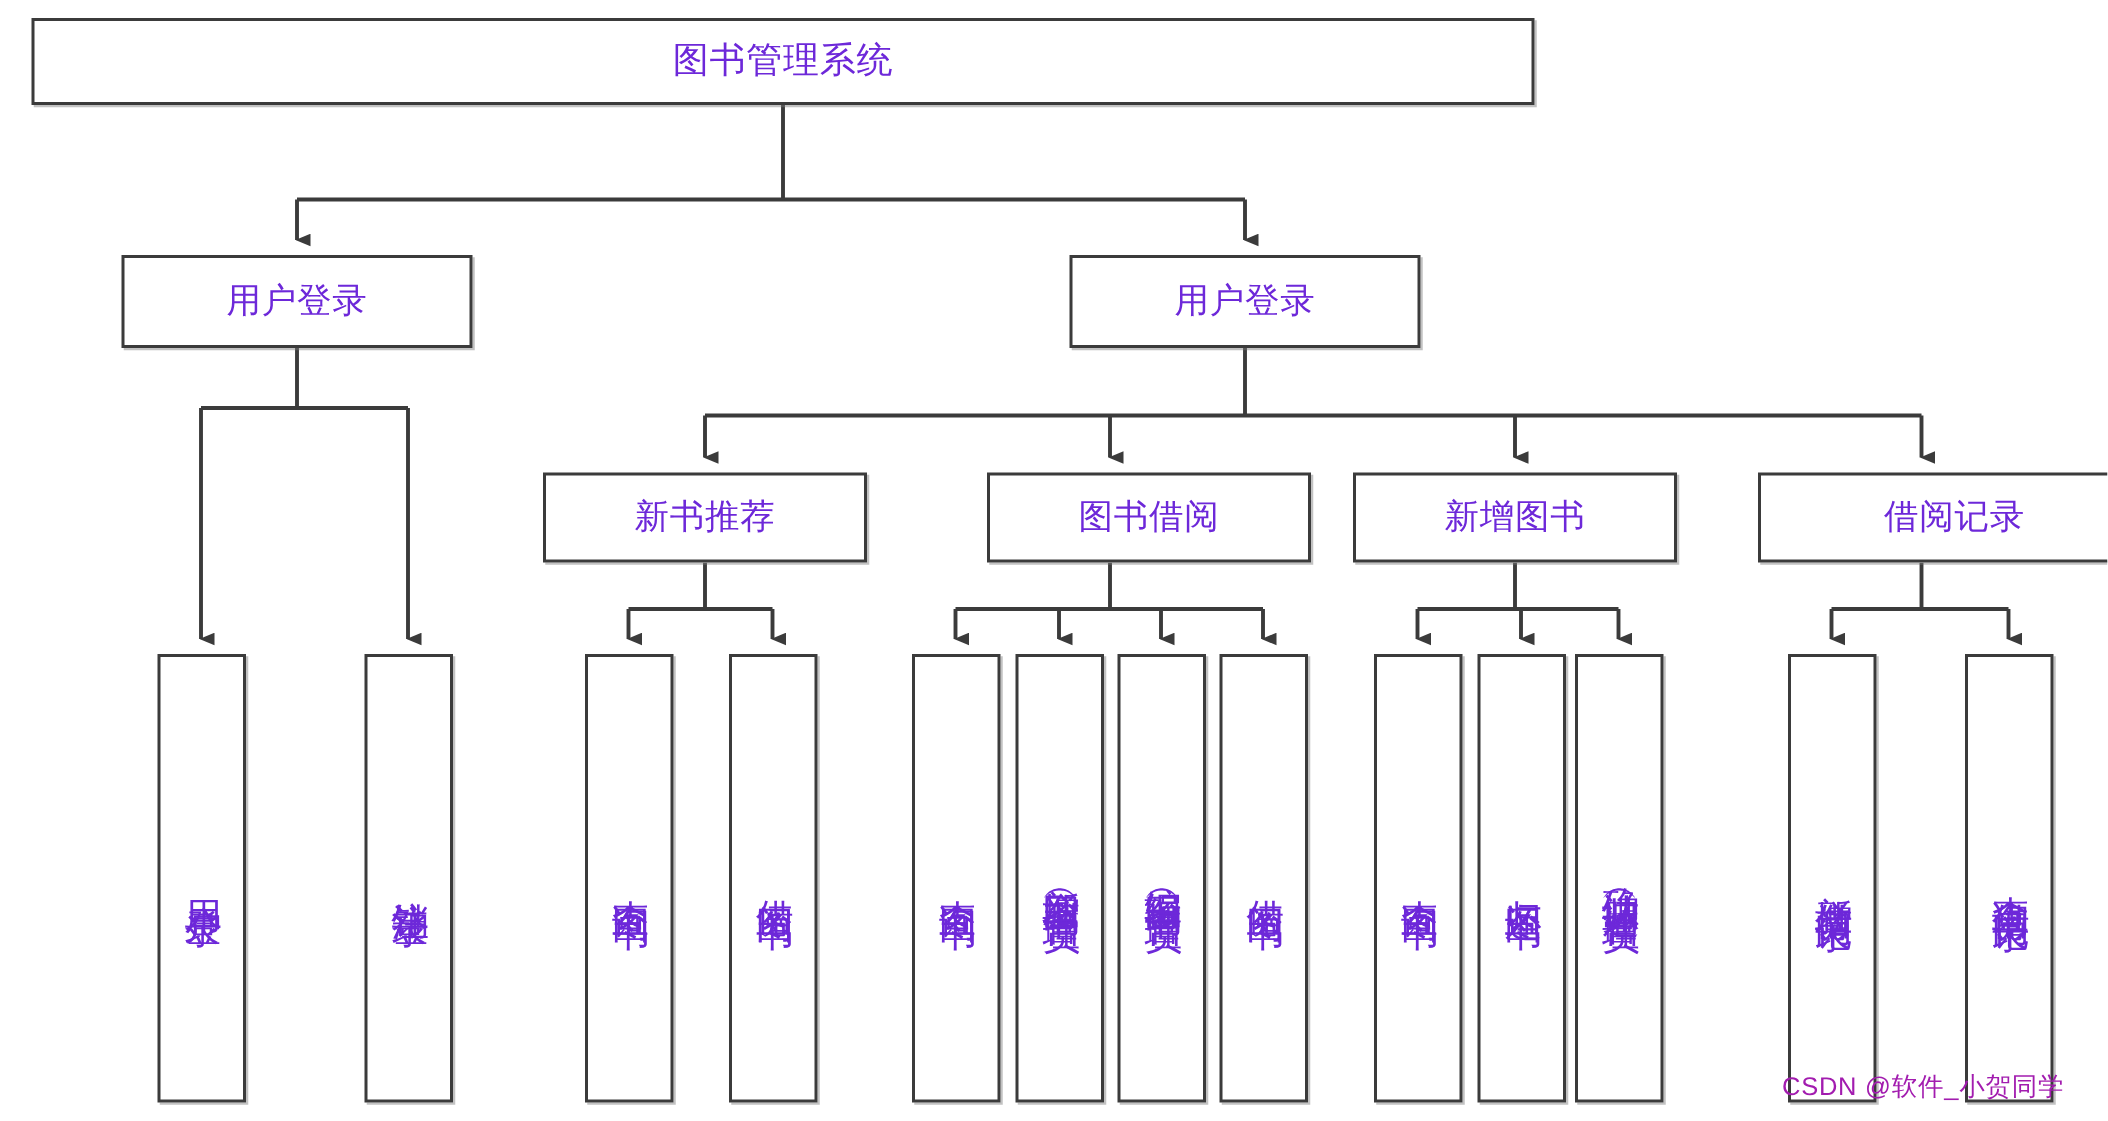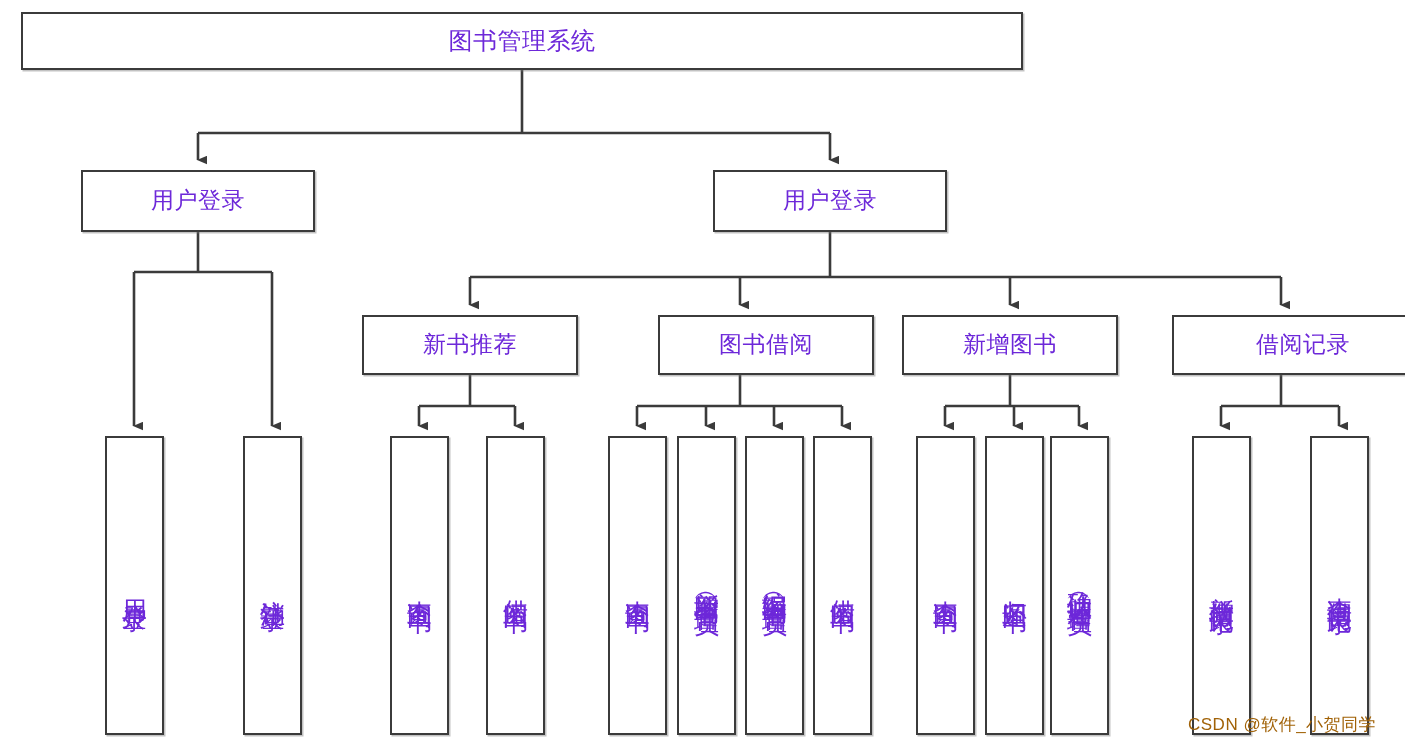--- a/index.html
+++ b/index.html
@@ -61,21 +61,21 @@
     font-size: 25px;
     line-height: 1.0;
     letter-spacing: 3px;
     max-height: 100%;
   }
   .watermark {
     position: absolute;
     left: 1188px;
     top: 713px;
     font-size: 17px;
-    color: #a16207;
+    color: #a21caf;
     letter-spacing: 0.5px;
     white-space: nowrap;
     font-family: "Liberation Sans", "DejaVu Sans", sans-serif;
   }
 </style>
 </head>
 <body>
 
 <div id="canvas">
 

